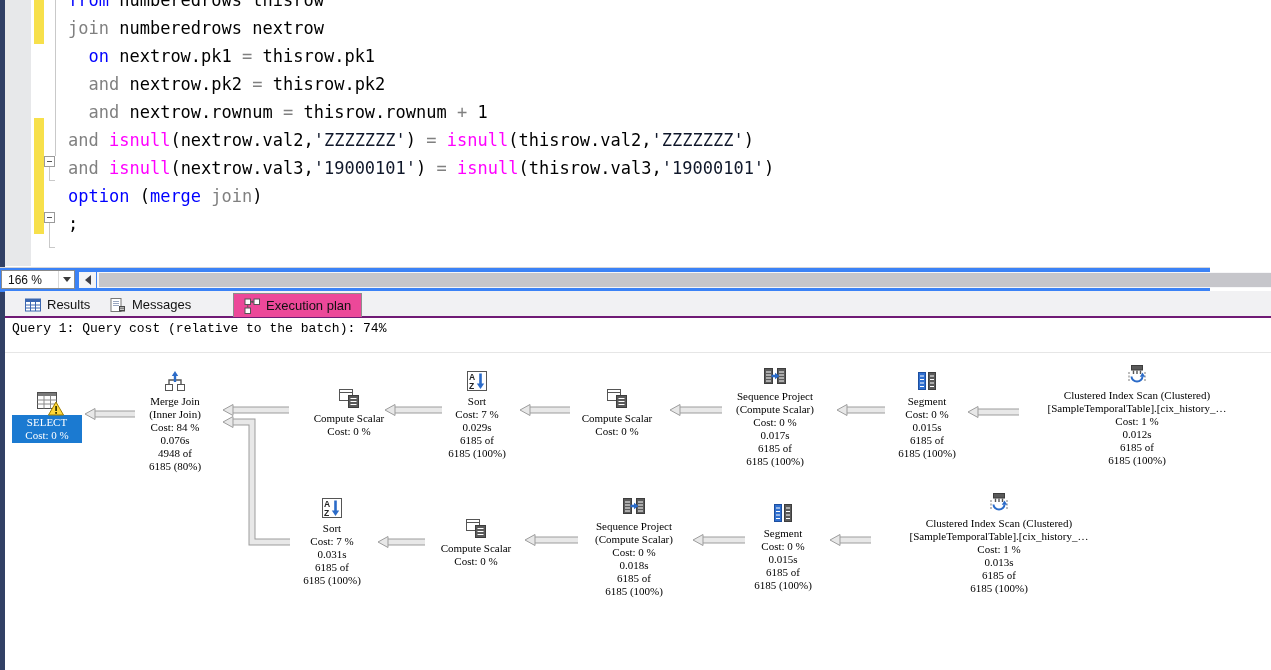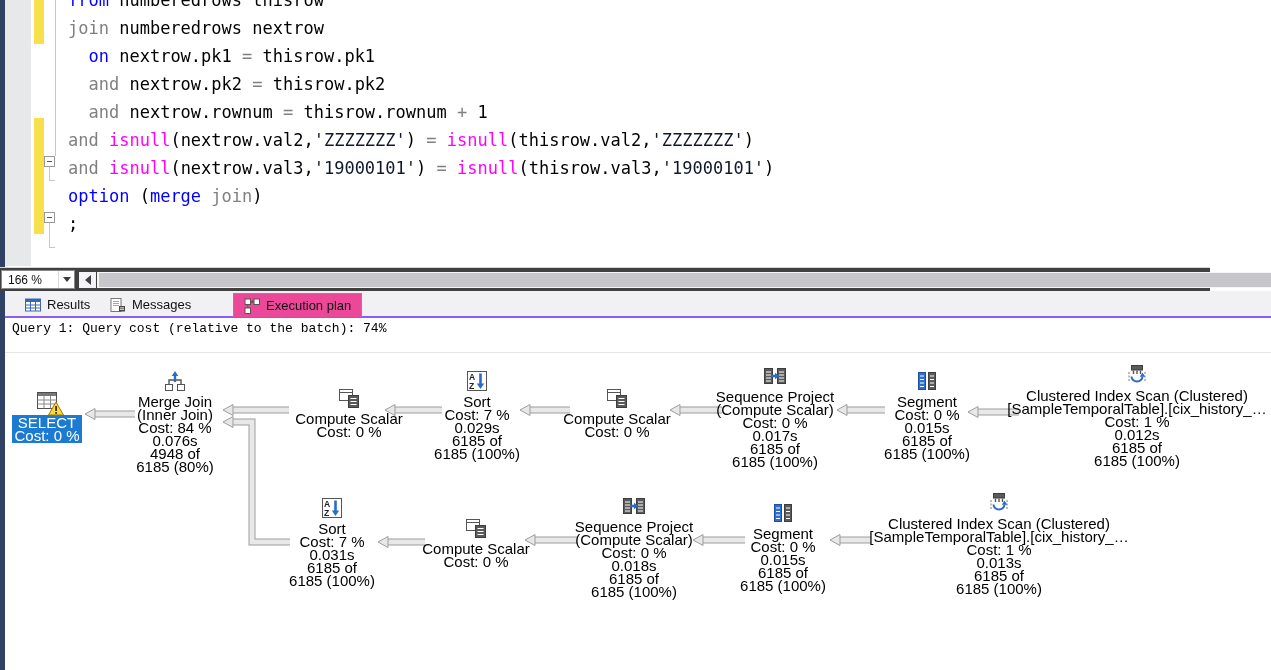--- a/index.html
+++ b/index.html
@@ -16,43 +16,43 @@
   .outline-vline{position:absolute;left:50px;top:0;width:1px;height:156px;background:#c9c9c9;}
   .collapse-box{position:absolute;left:39px;width:11px;height:11px;background:#fff;border:1px solid #9a9a9a;box-sizing:border-box;}
   .collapse-box::after{content:"";position:absolute;left:2px;top:4px;width:5px;height:1px;background:#555;}
   .collapse-tail{position:absolute;left:44px;width:1px;background:#c9c9c9;}
   .collapse-tick{position:absolute;left:44px;width:6px;height:1px;background:#c9c9c9;}
   .code{position:absolute;left:63px;top:-14px;font-family:"DejaVu Sans Mono","Liberation Mono",monospace;
         font-size:17px;}
   .cline{height:28px;line-height:28px;white-space:pre;}
   .tk-kw{color:#0000ff;} .tk-gr{color:#808080;} .tk-fn{color:#ff00ff;} .tk-str{color:#0f172a;} .tk-id{color:#000;}
   
-  .ebar{position:absolute;left:0;top:267px;width:1210px;height:24px;background:#404040;border-top:1px solid #d5d5d8;}
+  .ebar{position:absolute;left:0;top:267px;width:1210px;height:24px;background:#3b82f6;border-top:1px solid #d5d5d8;}
   .zoom-combo{position:absolute;left:1px;top:2px;width:74px;height:19px;background:#fff;border:1px solid #8a8a8a;
       box-sizing:border-box;font-size:12px;color:#111;display:flex;align-items:center;}
   .zoom-combo .zval{flex:1;padding-left:6px;}
   .zoom-dd{width:15px;height:100%;display:flex;align-items:center;justify-content:center;border-left:1px solid #d9d9d9;}
   .zoom-dd::after{content:"";width:0;height:0;border-left:4px solid transparent;border-right:4px solid transparent;border-top:5px solid #3a3a3a;}
   .scrollL{position:absolute;left:79px;top:4px;width:17px;height:16px;background:#f4f4f6;display:flex;align-items:center;justify-content:center;}
   .scrollL::after{content:"";width:0;height:0;border-top:5px solid transparent;border-bottom:5px solid transparent;border-right:6px solid #3f3f46;}
   .hscroll{position:absolute;left:97px;top:4px;width:1174px;height:16px;background:#f6f6f8;}
   .hthumb{position:absolute;left:2px;top:1px;right:0;height:14px;background:#c6c6cb;}
   
-  .tabstrip{position:absolute;left:5px;top:291px;width:1266px;height:27px;background:#f1f1f3;border-bottom:2px solid #8b5cf6;box-sizing:border-box;}
+  .tabstrip{position:absolute;left:5px;top:291px;width:1266px;height:27px;background:#f1f1f3;border-bottom:2px solid #701a75;box-sizing:border-box;}
   .tab{position:absolute;top:2px;height:23px;display:flex;align-items:center;gap:6px;padding:0 10px;font-size:13px;color:#111;}
   .tab.active{background:#ec4899;border:1px solid #8d8d8d;border-bottom:none;height:23px;}
   .tab svg{flex:0 0 auto;}
   
   .rhead{position:absolute;left:5px;top:318px;width:1266px;height:34px;background:#fff;overflow:hidden;}
   .qline{font-family:"Liberation Mono",monospace;font-size:13px;line-height:15px;color:#000;white-space:pre;padding-left:7px;}
   .qline:first-child{padding-top:3px;}
   
   .plan{position:absolute;left:5px;top:352px;width:1266px;height:318px;background:#fff;border-top:1px solid #e6e6e6;}
   .plan svg.edges{position:absolute;left:0;top:0;}
-  .pnode{position:absolute;text-align:center;font-family:Liberation Sans, sans-serif;font-size:15px;color:#000;}
+  .pnode{position:absolute;text-align:center;font-family:Liberation Serif, serif;font-size:11px;color:#000;}
   .nicon{display:block;margin:0 auto;width:24px;height:24px;}
   .nlines{margin-top:2px;}
   .nline{line-height:13px;white-space:pre;}
   .pnode-select .nlines{background:#1b7ad1;color:#fff;padding:1px 0;}
   .warn{position:absolute;left:36px;top:12px;}
   .hidden-defs{position:absolute;width:0;height:0;overflow:hidden;}
 </style>
 </head>
 <body>
 

